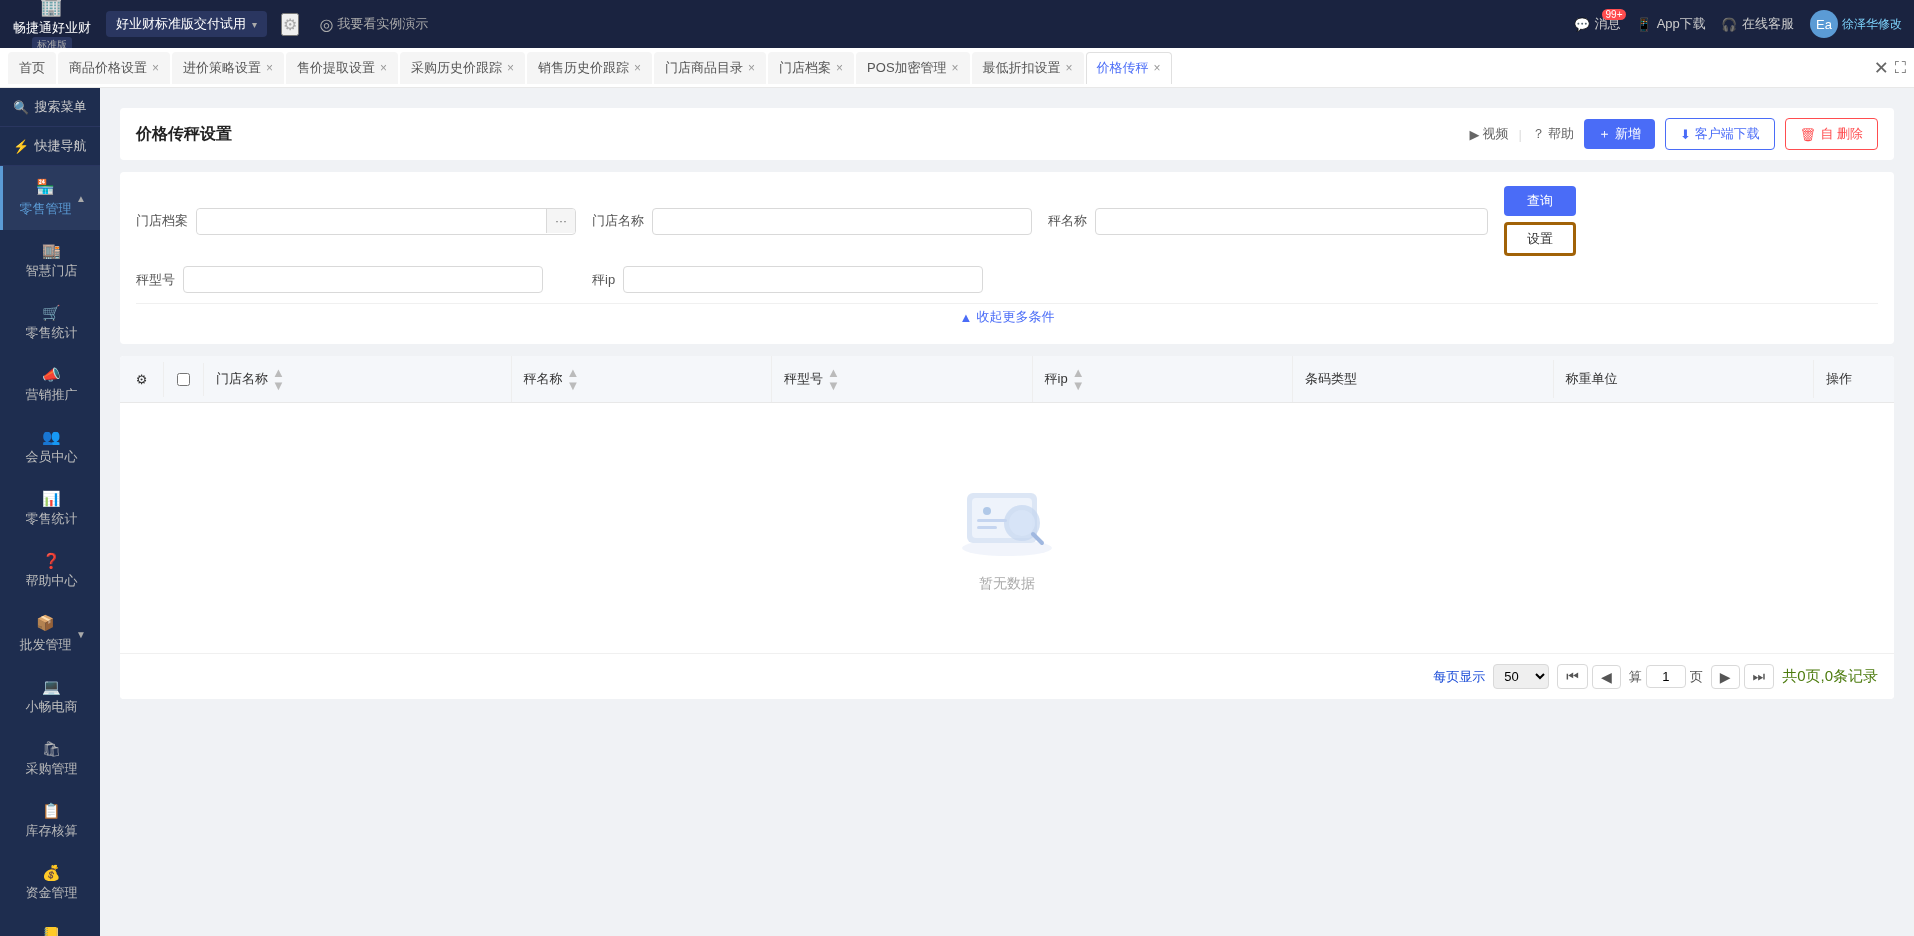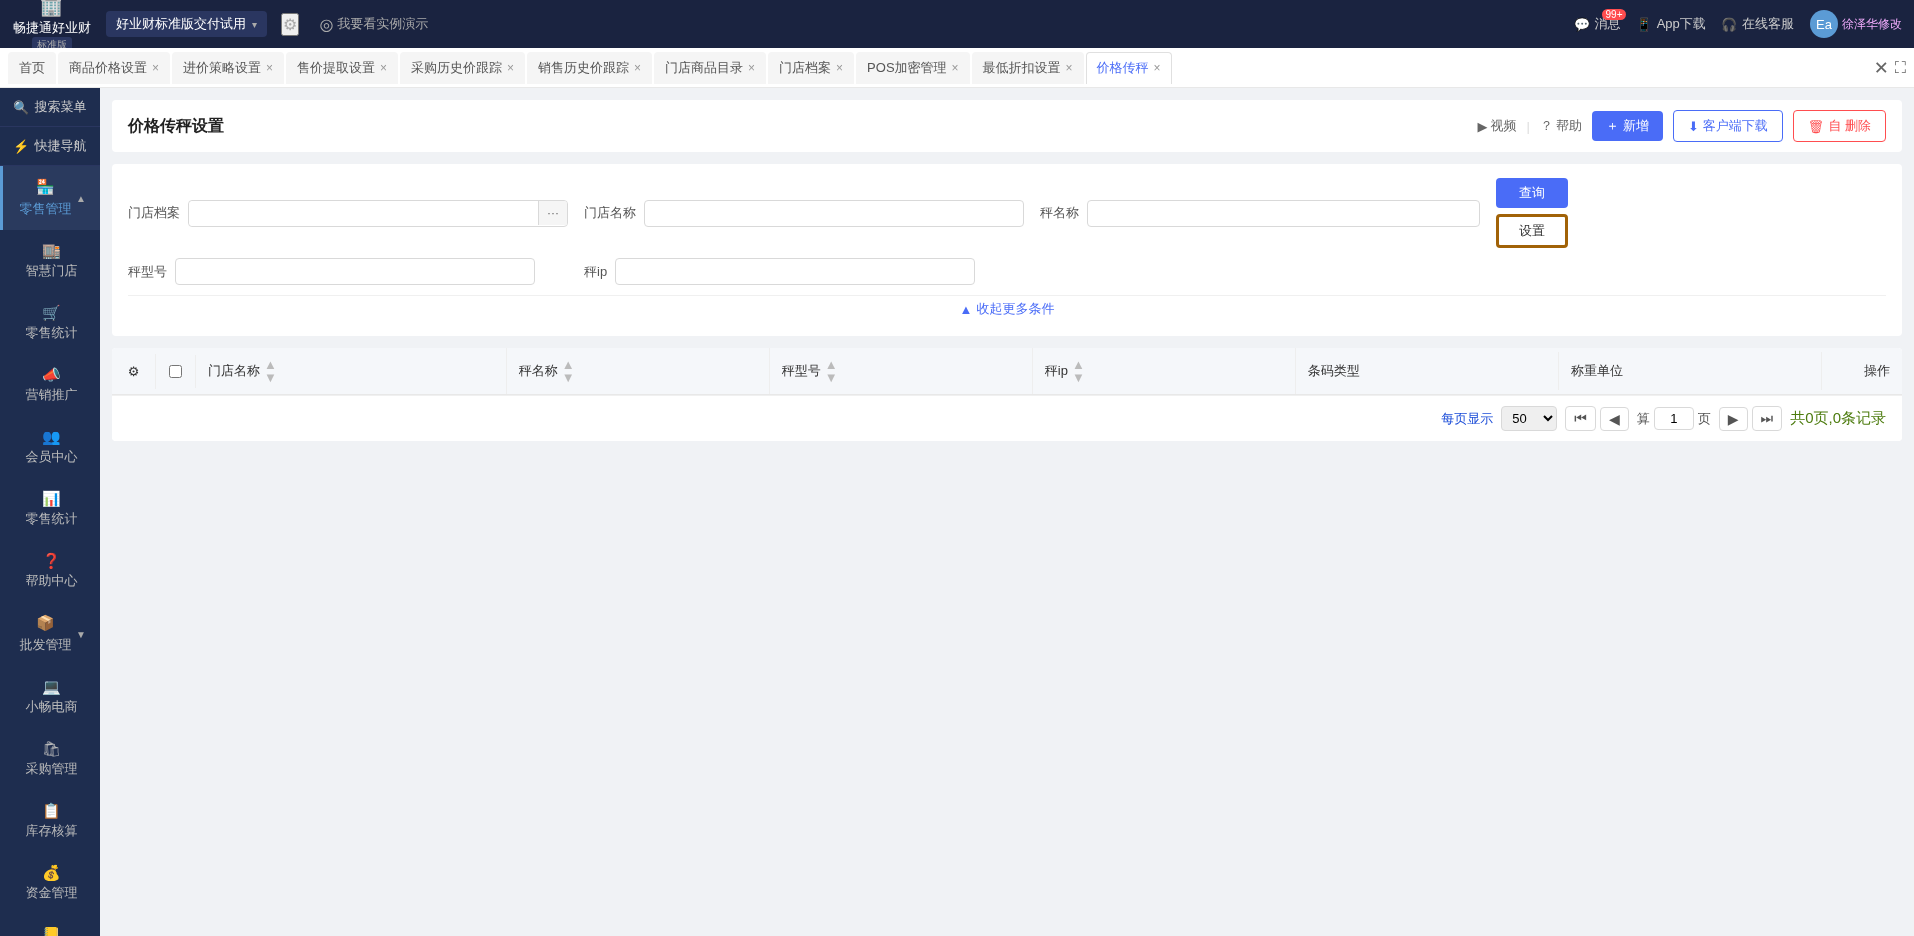--- a/index.html
+++ b/index.html
@@ -28,21 +28,21 @@
       display: flex; align-items: center; gap: 4px; color: #ccc; cursor: pointer; font-size: 12px; position: relative;
     }
     .badge {
       background: #ff4d4f; color: #fff; font-size: 10px; padding: 0 4px;
       border-radius: 8px; position: absolute; top: -6px; right: -6px; min-width: 18px; text-align: center;
     }
     .avatar-circle {
       width: 28px; height: 28px; border-radius: 50%; background: #5b9bd5;
       display: flex; align-items: center; justify-content: center; color: #fff; font-size: 12px;
     }
-    .user-name { color: #f0abfc; font-size: 12px; }
+    .user-name { color: #7dd3fc; font-size: 12px; }
 
     
     .tabs-bar {
       display: flex; align-items: center; background: #fff;
       border-bottom: 1px solid #e8e8e8; height: 40px; padding: 0 8px;
       overflow-x: auto; flex-shrink: 0; gap: 2px;
     }
     .tabs-bar::-webkit-scrollbar { height: 3px; }
     .tab-item {
       display: flex; align-items: center; padding: 0 10px; height: 32px;
@@ -81,21 +81,21 @@
       display: flex; align-items: center; justify-content: center; flex-direction: column;
       color: #bbb; padding: 12px 8px; cursor: pointer; font-size: 12px; text-align: center;
       border-left: 3px solid transparent; gap: 2px;
     }
     .sidebar-item.active { background: #2a3a5e; color: #5b9bd5; border-left-color: #5b9bd5; }
     .sidebar-item.has-sub { flex-direction: row; justify-content: space-between; padding: 12px 14px; }
     .sidebar-item.has-sub .label-arrow { display: flex; align-items: center; gap: 4px; justify-content: center; flex: 1; flex-direction: column; }
     .sidebar-item .arrow { font-size: 10px; color: #aaa; margin-left: auto; }
 
     
-    .content-area { flex: 1; overflow: auto; background: #f0f2f5; padding: 12px; }
+    .content-area { flex: 1; overflow: auto; background: #f0f2f5; padding: 20px; }
 
     
     .page-title-bar {
       display: flex; align-items: center; justify-content: space-between;
       background: #fff; padding: 10px 16px; border-radius: 4px; margin-bottom: 12px;
     }
     .page-title { font-size: 16px; font-weight: 600; color: #222; }
     .title-bar-right { display: flex; align-items: center; gap: 10px; }
     .help-link { display: flex; align-items: center; gap: 3px; color: #666; font-size: 13px; cursor: pointer; }
     .divider-v { color: #ddd; }
@@ -153,21 +153,21 @@
     .th-cell:last-child { border-right: none; }
     .th-settings { width: 44px; justify-content: center; }
     .th-checkbox { width: 40px; justify-content: center; }
     .th-store { flex: 1.2; }
     .th-scale-name { flex: 1; }
     .th-model { flex: 1; }
     .th-ip { flex: 1; }
     .th-barcode { flex: 1; }
     .th-weight-unit { flex: 1; }
     .th-non-weight { flex: 3; }
-    .th-action { width: 80px; justify-content: flex-end; }
+    .th-action { width: 80px; justify-content: flex-start; }
     .sort-icon { color: #bbb; font-size: 10px; display: flex; flex-direction: column; line-height: 1; }
 
     .empty-state {
       display: flex; flex-direction: column; align-items: center; justify-content: center;
       padding: 60px 0;
     }
     .empty-text { color: #aaa; font-size: 14px; }
 
     
     .pagination-bar {
@@ -465,20 +465,36 @@
           <span>条码类型</span>
         </div>
         <div class="th-cell th-weight-unit">
           <span>称重单位</span>
         </div>
         <div class="th-cell th-action">
           <span>操作</span>
         </div>
       </div>
 
+      <div class="empty-state">
+        <div class="empty-svg-wrap">
+          <svg viewBox="0 0 120 100" xmlns="http://www.w3.org/2000/svg" width="120" height="100">
+            <ellipse cx="60" cy="85" rx="45" ry="8" fill="#e8edf8" opacity="0.6"></ellipse>
+            <rect x="20" y="30" width="70" height="50" rx="6" fill="#dce6f5"></rect>
+            <rect x="25" y="35" width="60" height="40" rx="4" fill="#eef3fb"></rect>
+            <circle cx="75" cy="60" r="18" fill="#c5d5f0" opacity="0.7"></circle>
+            <circle cx="75" cy="60" r="13" fill="#d8e5f7" opacity="0.8"></circle>
+            <line x1="86" y1="71" x2="95" y2="80" stroke="#a0b8e0" stroke-width="4" stroke-linecap="round"></line>
+            <circle cx="40" cy="48" r="4" fill="#b0c8e8"></circle>
+            <rect x="30" y="56" width="30" height="3" rx="1.5" fill="#c5d5f0"></rect>
+            <rect x="30" y="63" width="20" height="3" rx="1.5" fill="#c5d5f0"></rect>
+          </svg>
+        </div>
+        <span class="empty-text">暂无数据</span>
+      </div>
 
       <div class="pagination-bar">
         <span class="page-size-label">每页显示</span>
         <select class="page-size-select">
           <option>10</option>
           <option>20</option>
           <option selected="">50</option>
           <option>100</option>
         </select>
         <div class="page-nav">

